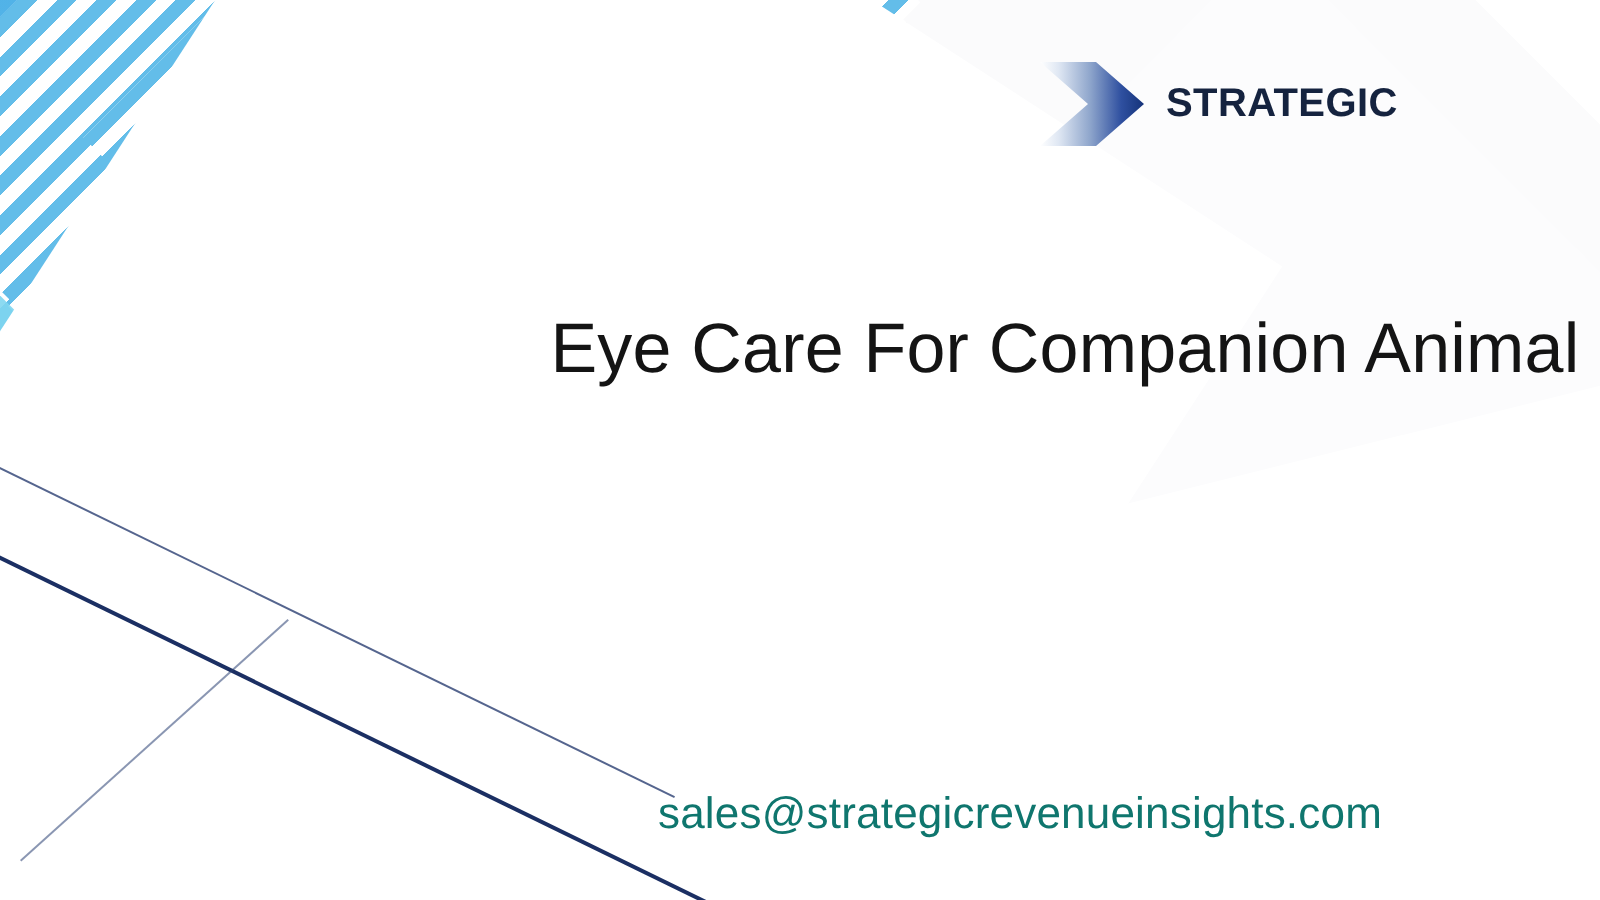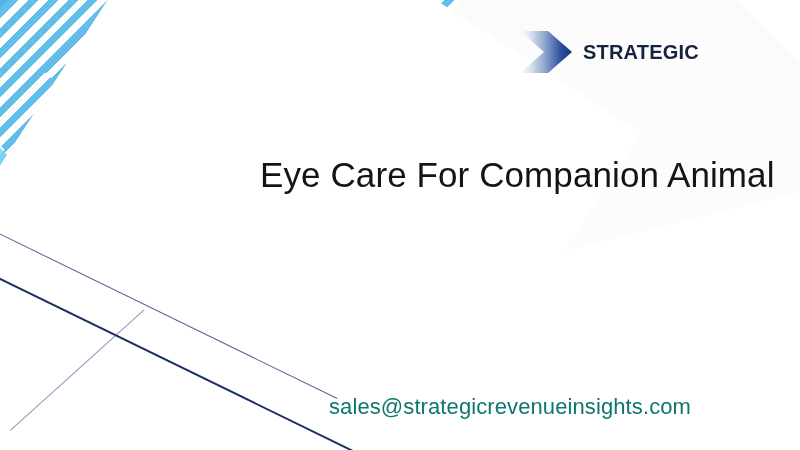--- a/index.html
+++ b/index.html
@@ -10,20 +10,21 @@
   body {
     font-family: "Liberation Sans", sans-serif;
   }
 
   .slide {
     position: relative;
     width: 800px;
     height: 450px;
     overflow: hidden;
     background: #ffffff;
+    text-align: center;
   }
 
   
   .bg-art {
     position: absolute;
     left: 0; top: 0;
     width: 800px; height: 450px;
     overflow: hidden;
     pointer-events: none;
   }

